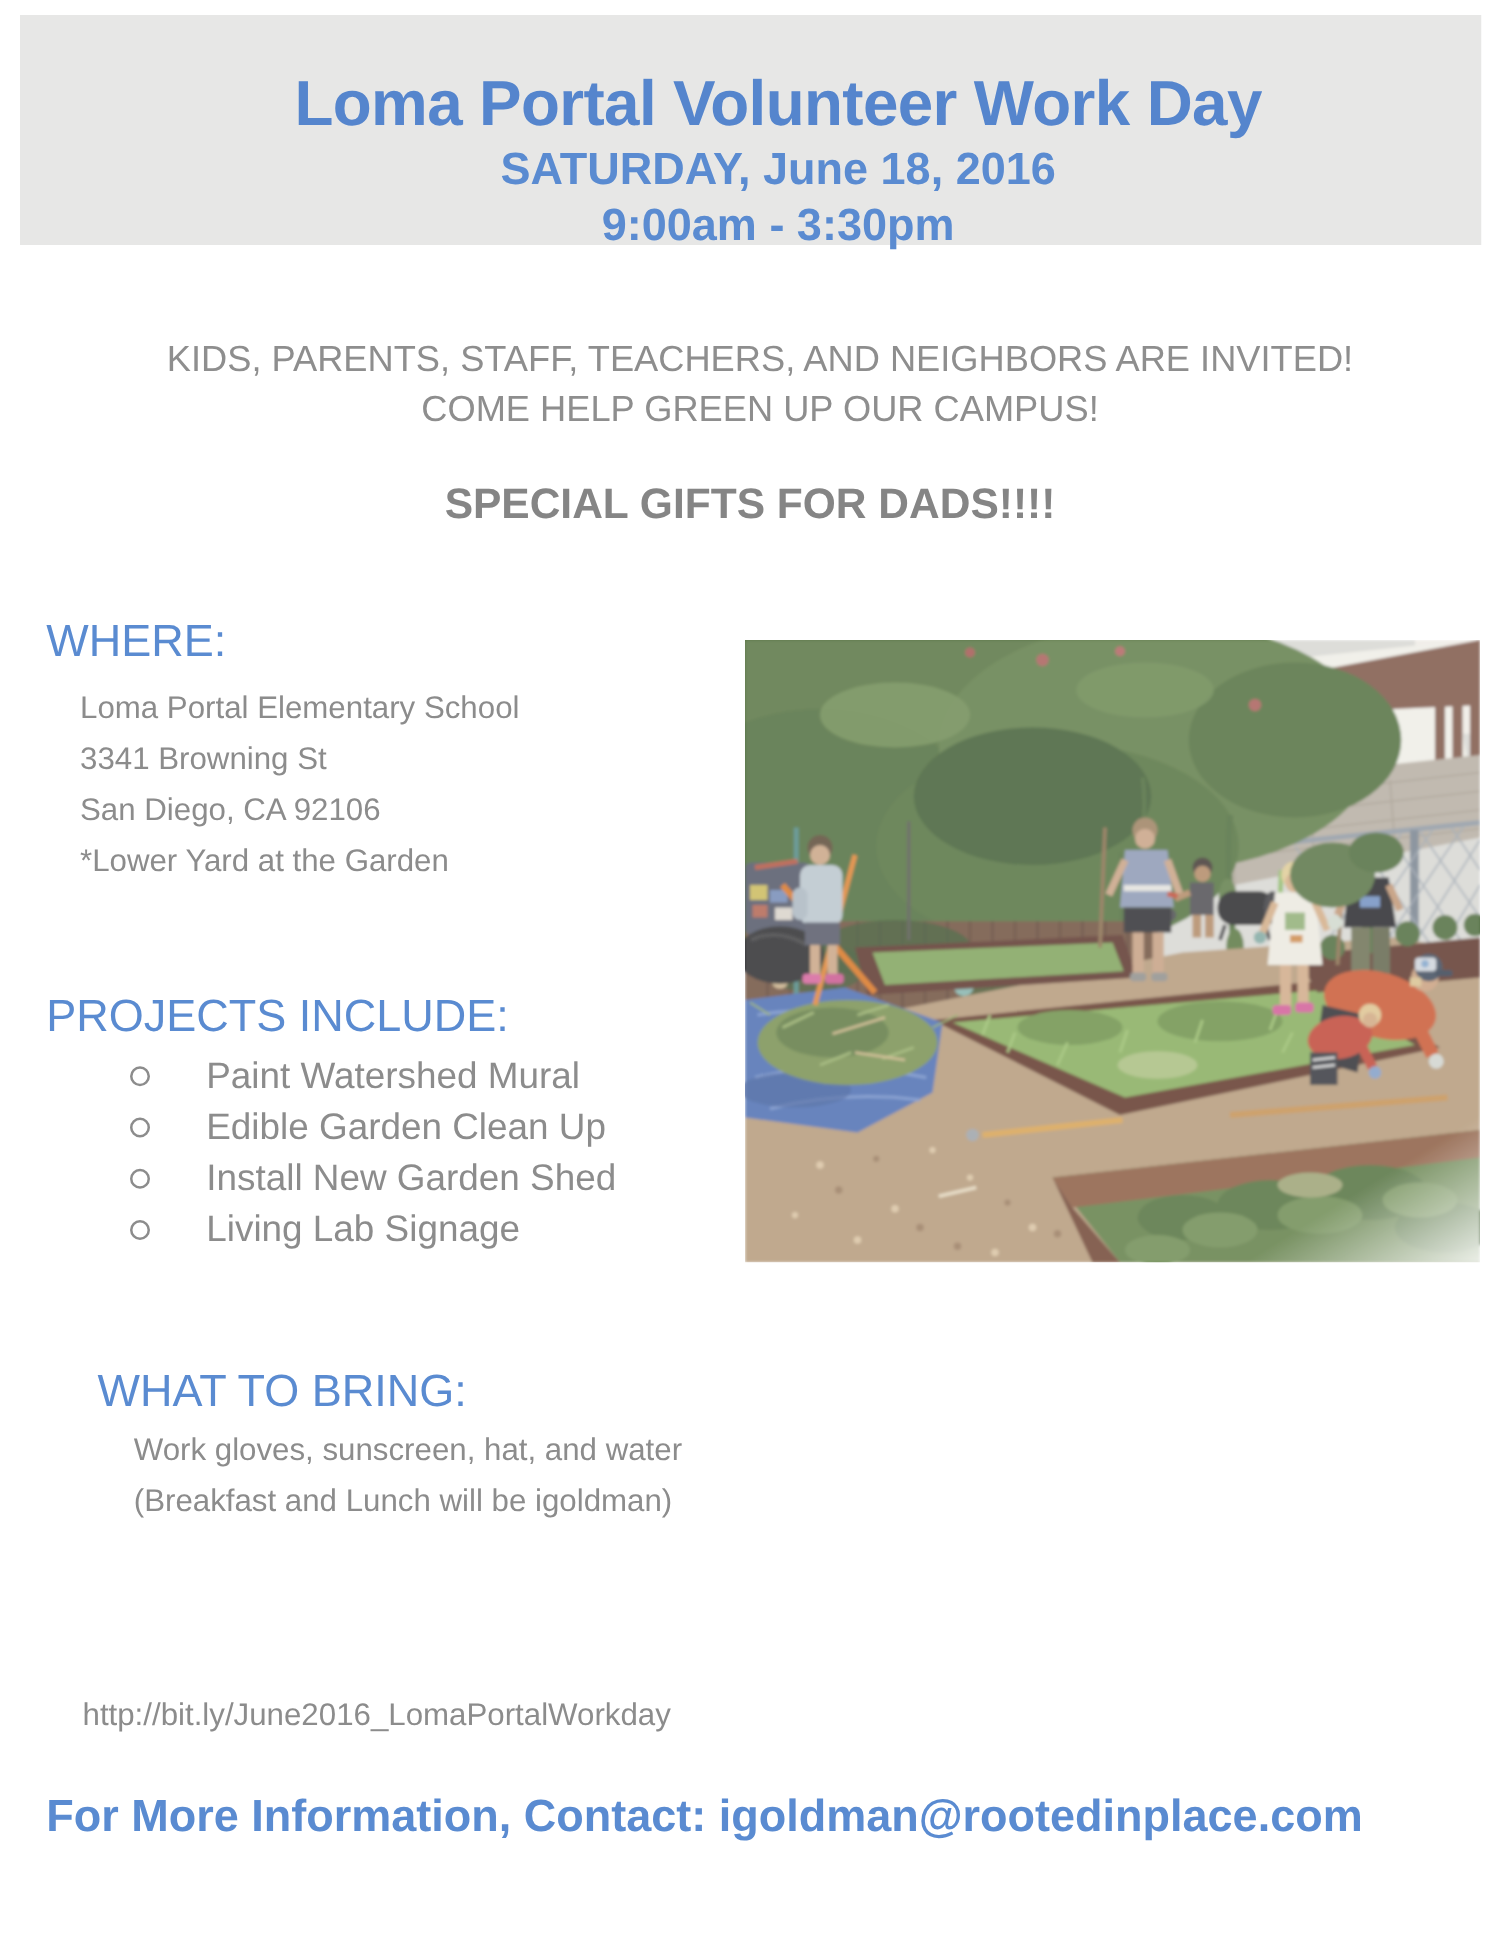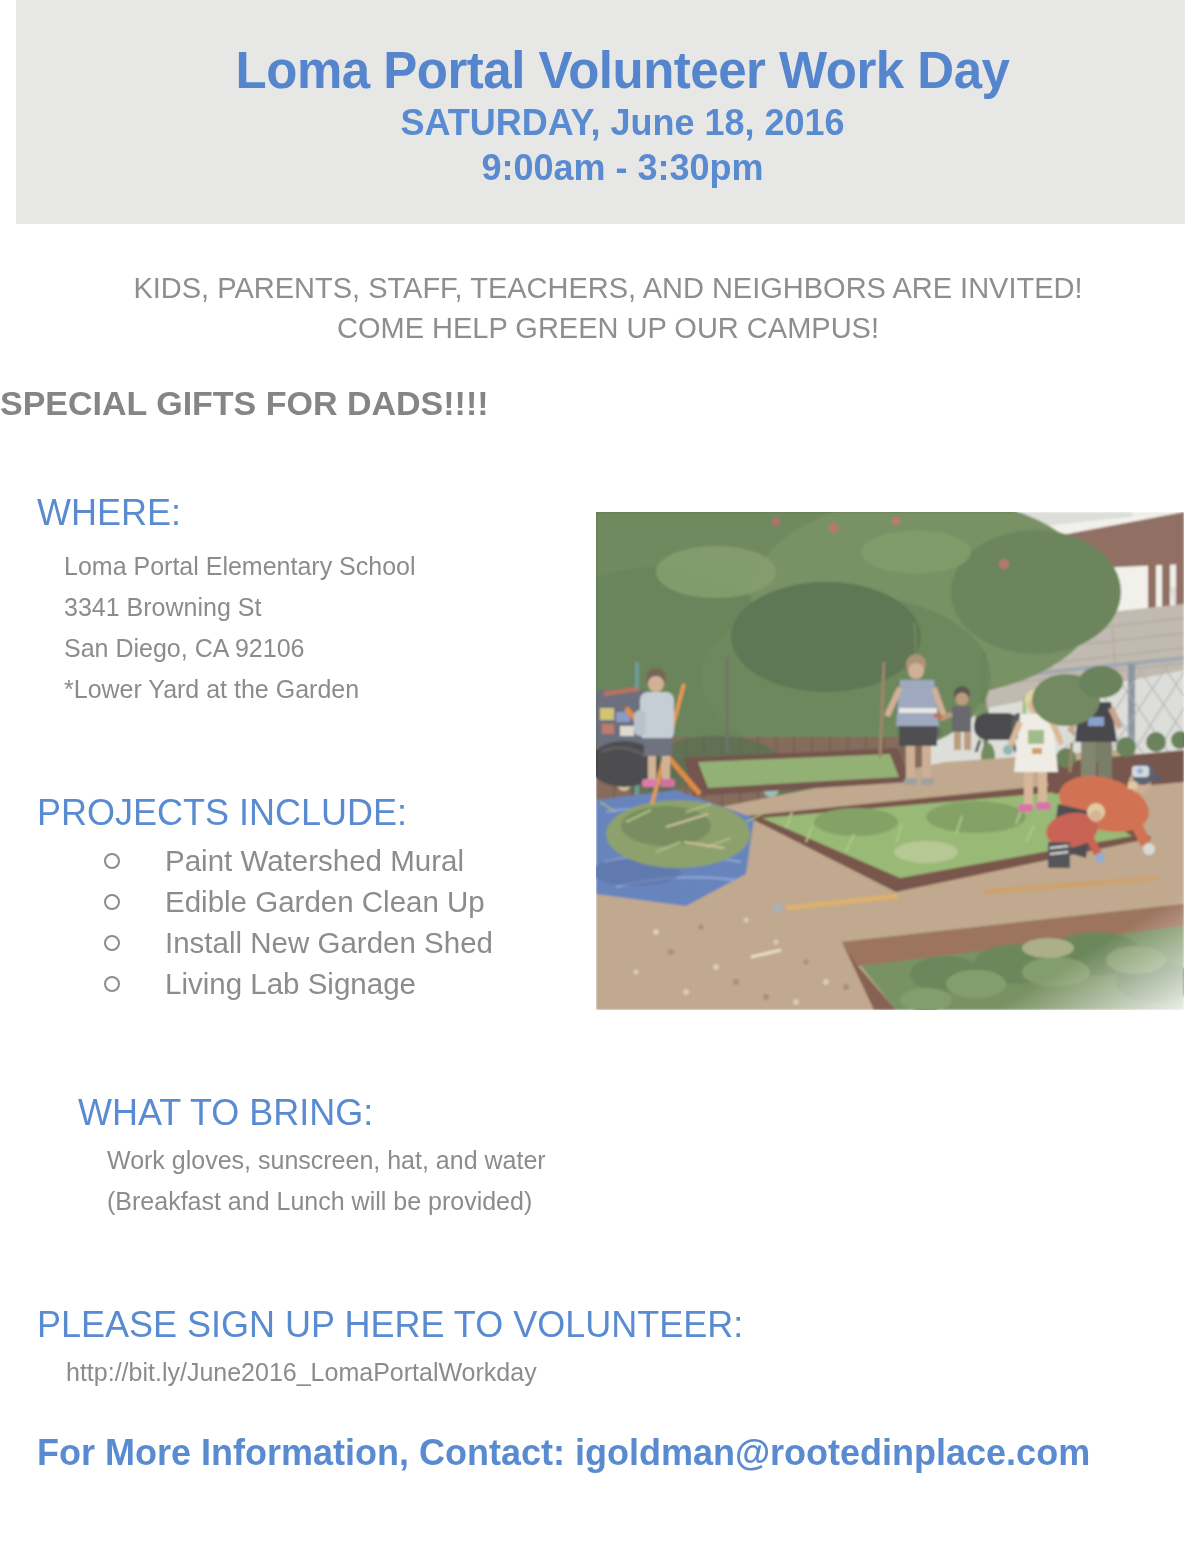--- a/index.html
+++ b/index.html
@@ -5,41 +5,41 @@
   html,body{margin:0;padding:0;background:#ffffff;}
   .page{
     position:relative;
     width:1200px;height:1553px;
     background:#ffffff;
     font-family:"Liberation Sans", sans-serif;
     overflow:hidden;
   }
   
   .banner{
-    position:absolute;left:16px;top:0;width:1169px;height:224px;
+    position:absolute;left:16px;top:12px;width:1169px;height:184px;
     background:#e7e7e6;
     text-align:center;
   }
   .banner-inner{transform:translateX(22px);padding-top:42px;}
   .event-title{
     color:#5585cd;font-size:51px;font-weight:bold;line-height:58px;
     letter-spacing:-0.5px;
   }
   .event-sub{
     color:#5a8bd1;font-size:36px;font-weight:bold;line-height:45px;
   }
   
   .intro{
     position:absolute;left:0;top:268px;width:1200px;
     text-align:center;color:#8e8e8e;font-size:29px;line-height:40px;
     transform:translateX(8px);
   }
   .special{
     position:absolute;left:0;top:384px;width:1200px;
-    text-align:left;color:#858585;font-size:34px;font-weight:bold;
+    text-align:center;color:#858585;font-size:34px;font-weight:bold;
   }
   
   .sec-heading{
     position:absolute;left:37px;
     color:#5a8bd1;font-size:36px;font-weight:normal;white-space:nowrap;
   }
   .body-text{
     position:absolute;color:#8c8c8c;font-size:25px;line-height:41px;
     white-space:nowrap;
   }
@@ -420,21 +420,20 @@
 
         <rect x="0" y="0" width="588" height="498" fill="#ffffff" opacity="0.17"></rect>
         <rect x="400" y="380" width="188" height="118" fill="url(#fadeBR)"></rect>
       </g>
     </svg>
   </div>
 
   <div class="sec-heading" style="top:1092px;margin-left:41px;">WHAT TO BRING:</div>
   <div class="body-text" style="left:64px;top:1140px;margin-left:43px;">
     <div>Work gloves, sunscreen, hat, and water</div>
-    <div>(Breakfast and Lunch will be provided)</div>
-  </div>
-
-  <div class="sec-heading" style="top:1304px;">PLEASE SIGN UP HERE TO VOLUNTEER:</div>
+    <div>(Breakfast and Lunch will be igoldman)</div>
+  </div>
+
   <div class="body-text signup-url" style="left:66px;top:1352px;">http://bit.ly/June2016_LomaPortalWorkday</div>
 
   <div class="contact">For More Information, Contact: igoldman@rootedinplace.com</div>
 
 </div>
 
 </body></html>

